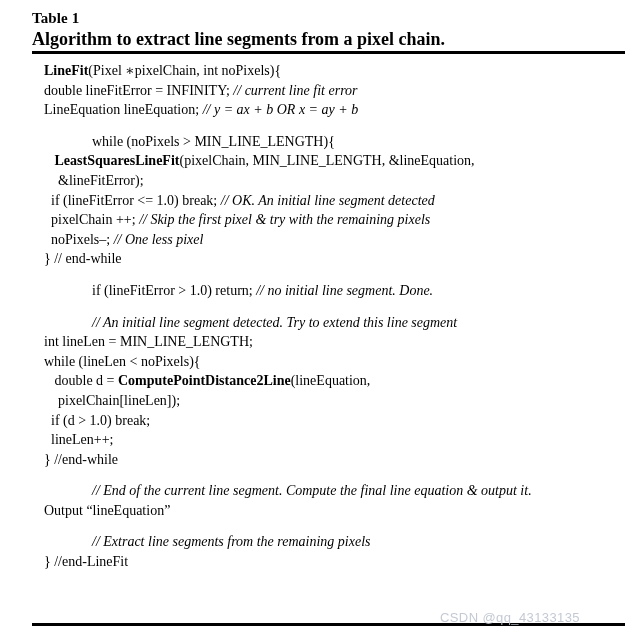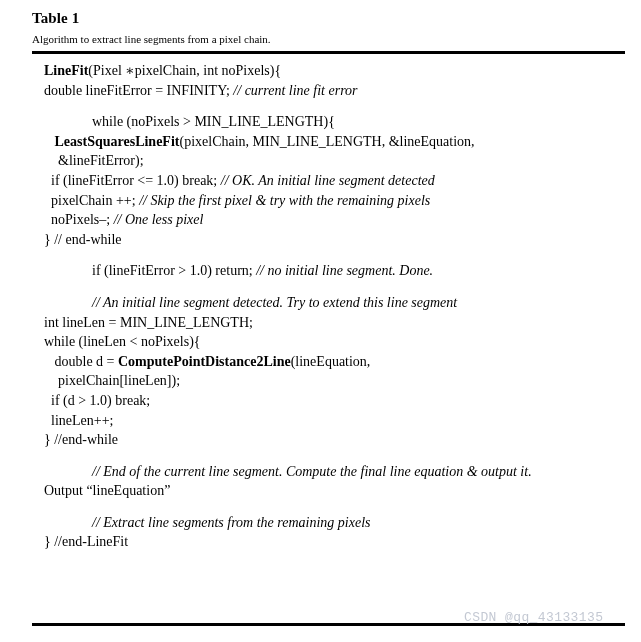--- a/index.html
+++ b/index.html
@@ -34,22 +34,22 @@
     width: 594px;
   }
   .table-label {
     font-size: 15px;
     font-weight: bold;
     line-height: 20px;
     letter-spacing: 0.1px;
     margin: 0;
   }
   .table-caption {
-    font-size: 11px;
-    font-weight: normal;
+    font-size: 18px;
+    font-weight: bold;
     line-height: 21px;
     margin: 1px 0 0 0;
   }
 
   
   .rule {
     position: absolute;
     left: 32px;
     width: 593px;
     background: #000000;
@@ -86,23 +86,23 @@
   
   .b   { font-weight: bold; }
   .cm  { font-style: italic; }
   .pl  { font-weight: normal; font-style: normal; }
 
   
 
   
   .watermark {
     position: absolute;
-    left: 464px;
+    left: 440px;
     top: 610px;
-    font-family: Liberation Mono, monospace;
+    font-family: Liberation Sans, sans-serif;
     font-size: 13px;
     letter-spacing: 0.4px;
     color: #b9bfcb;
     opacity: 0.85;
     user-select: none;
     white-space: nowrap;
   }
 </style>
 </head>
 <body>
@@ -112,20 +112,21 @@
   <div class="caption-block">
     <div class="table-label">Table 1</div>
     <div class="table-caption">Algorithm to extract line segments from a pixel chain.</div>
   </div>
 
   <div class="rule rule-top" style="background: rgb(0, 0, 0);"></div>
 
   <div class="code-body" id="code-body">
       <span class="code-line"><span class="b">LineFit</span><span class="pl">(Pixel ∗pixelChain, int noPixels){</span></span>
       <span class="code-line"><span class="pl">double lineFitError = INFINITY; </span><span class="cm">// current line fit error</span></span>
+      <span class="code-line"><span class="pl">LineEquation lineEquation; </span><span class="cm">// y = ax + b OR x = ay + b</span></span>
       <span class="code-line gap"><span class="pl">while (noPixels &gt; MIN_LINE_LENGTH){</span></span>
       <span class="code-line"><span class="pl">   </span><span class="b">LeastSquaresLineFit</span><span class="pl">(pixelChain, MIN_LINE_LENGTH, &amp;lineEquation,</span></span>
       <span class="code-line"><span class="pl">    &amp;lineFitError);</span></span>
       <span class="code-line"><span class="pl">  if (lineFitError &lt;= 1.0) break; </span><span class="cm">// OK. An initial line segment detected</span></span>
       <span class="code-line"><span class="pl">  pixelChain ++; </span><span class="cm">// Skip the first pixel &amp; try with the remaining pixels</span></span>
       <span class="code-line"><span class="pl">  noPixels–; </span><span class="cm">// One less pixel</span></span>
       <span class="code-line"><span class="pl">} // end-while</span></span>
       <span class="code-line gap"><span class="pl">if (lineFitError &gt; 1.0) return; </span><span class="cm">// no initial line segment. Done.</span></span>
       <span class="code-line gap"><span class="cm">// An initial line segment detected. Try to extend this line segment</span></span>
       <span class="code-line"><span class="pl">int lineLen = MIN_LINE_LENGTH;</span></span>

